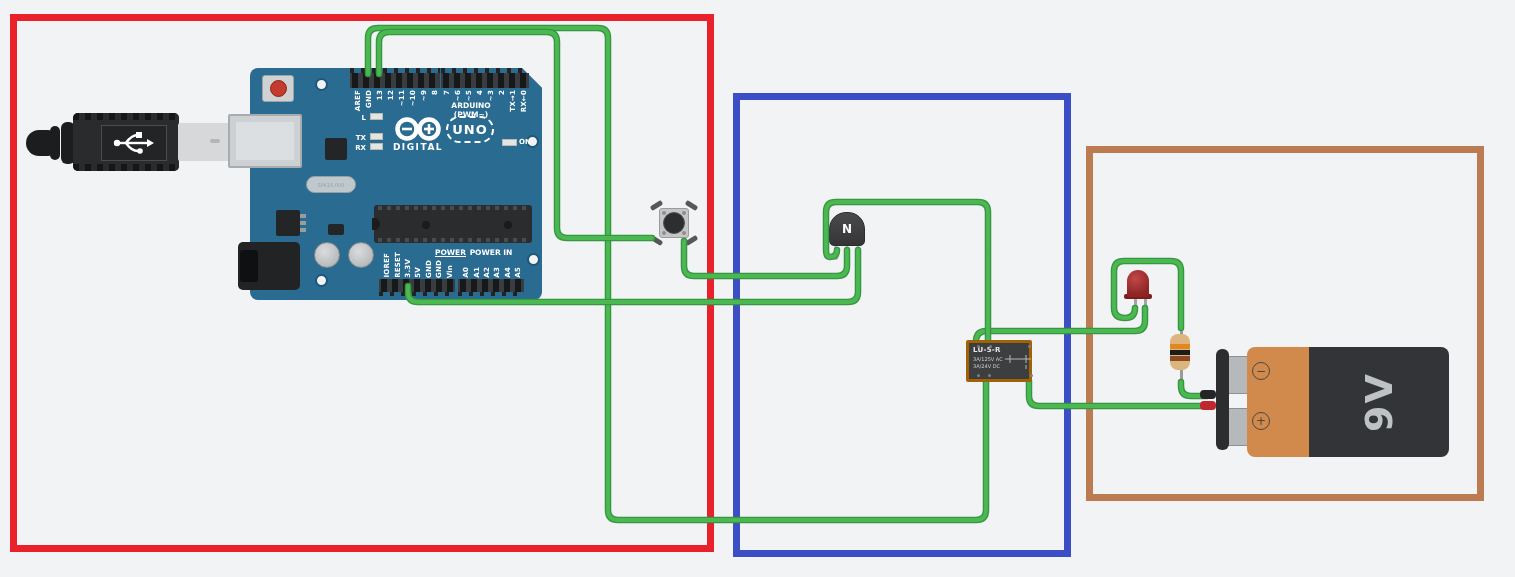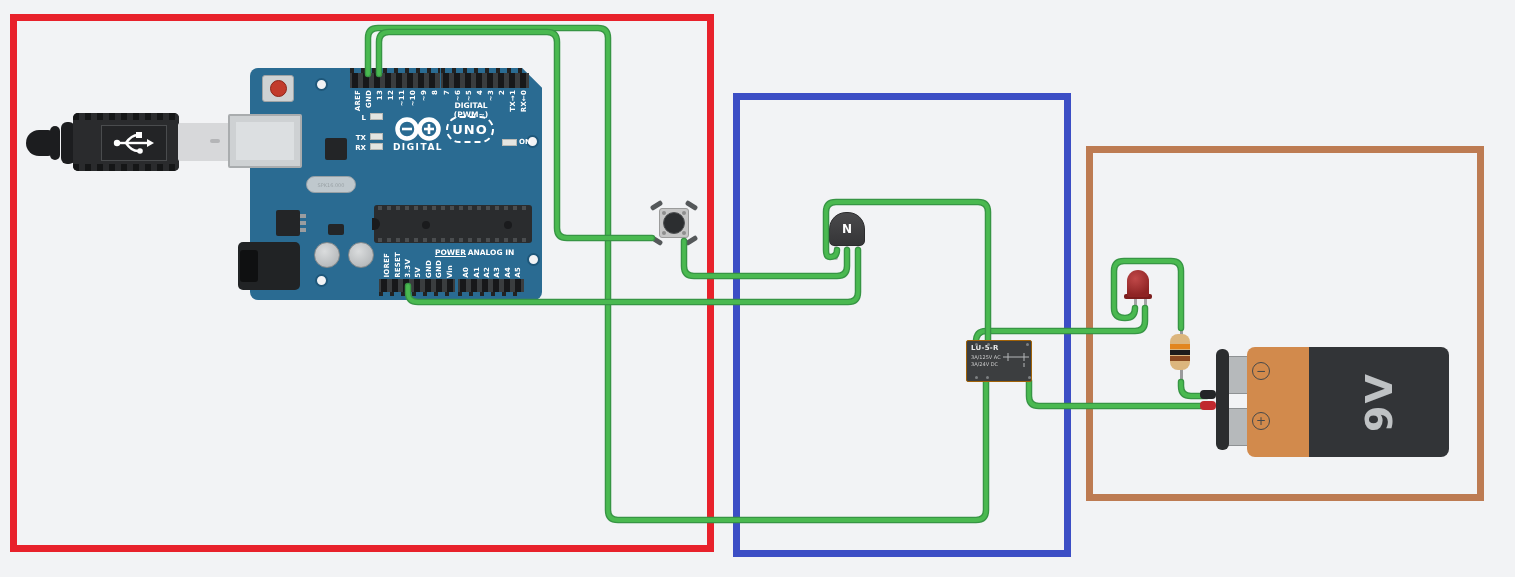--- a/index.html
+++ b/index.html
@@ -60,21 +60,21 @@
   .pushbtn .body{left:13px;top:8px;width:30px;height:30px;background:#c6c6c6;border:1px solid #9b9b9b;border-radius:3px;box-sizing:border-box;}
   .pushbtn .dot{width:4px;height:4px;border-radius:50%;background:#8e8e8e;}
   .pushbtn .cap2{left:17px;top:12px;width:22px;height:22px;border-radius:50%;background:#2c2e30;border:1px solid #505254;box-sizing:border-box;}
   
   .transistor{left:826px;top:210px;width:44px;height:50px;}
   .transistor .leg{width:4px;height:14px;background:#b2b2b4;border-radius:2px;top:36px;}
   .transistor .body{left:3px;top:2px;width:36px;height:34px;background:linear-gradient(#4a4a4c,#353537);
       border-radius:17px 17px 5px 5px;border:1px solid #2c2c2e;box-sizing:border-box;
       display:flex;align-items:center;justify-content:center;color:#fff;font-weight:bold;font-size:12px;}
   
-  .relay{left:966px;top:340px;width:66px;height:42px;background:#3c3e40;border:1px solid #a16207;border-radius:2px;box-sizing:border-box;color:#e9e9e9;}
+  .relay{left:966px;top:340px;width:66px;height:42px;background:#3c3e40;border:3px solid #a16207;border-radius:2px;box-sizing:border-box;color:#e9e9e9;}
   .relay .nm{left:4px;top:3px;font-size:7px;font-weight:bold;letter-spacing:.3px;}
   .relay .rt{left:4px;font-size:5px;color:#cfcfcf;white-space:nowrap;}
   .relay .pin{width:3px;height:3px;border-radius:50%;background:#7d8082;}
   
   .ledc{left:1122px;top:268px;width:34px;height:46px;}
   .ledc .leg{width:3px;height:13px;background:#a5a5a7;top:30px;}
   .ledc .bulb{left:5px;top:2px;width:22px;height:27px;background:radial-gradient(circle at 38% 32%,#c04848,#8e2424 72%);
        border-radius:11px 11px 3px 3px;}
   .ledc .flange{left:2px;top:26px;width:28px;height:5px;background:#7c1d1d;border-radius:2px;}
   
@@ -197,21 +197,21 @@
       <div class="cell">
           <span class="vtext">2</span>
         </div>
       <div class="cell">
           <span class="vtext">TX→1</span>
         </div>
       <div class="cell">
           <span class="vtext">RX←0</span>
         </div>
     </div>
-    <div class="silk" style="left:186px;top:33px;width:70px;font-size:7.5px;text-align:center;">DIGITAL (PWM~)</div>
+    <div class="silk" style="left:186px;top:33px;width:70px;font-size:7.5px;text-align:center;">ARDUINO (PWM~)</div>
 
     <div class="silk" style="left:106px;top:46px;width:10px;font-size:7px;text-align:right;">L</div>
     <div class="abs ledbar" style="left:120px;top:45px;width:13px;height:7px;"></div>
     <div class="silk" style="left:100px;top:66px;width:16px;font-size:7px;text-align:right;">TX</div>
     <div class="abs ledbar" style="left:120px;top:65px;width:13px;height:7px;"></div>
     <div class="silk" style="left:100px;top:76px;width:16px;font-size:7px;text-align:right;">RX</div>
     <div class="abs ledbar" style="left:120px;top:75px;width:13px;height:7px;"></div>
 
     <div class="abs chip" style="left:75px;top:70px;width:22px;height:22px;"></div>
 
@@ -244,21 +244,21 @@
       <div class="pins" style="bottom:1px;"></div>
       <div class="abs" style="left:-2px;top:13px;width:8px;height:12px;background:#1a1b1d;border-radius:0 6px 6px 0;"></div>
       <div class="abs" style="left:48px;top:16px;width:8px;height:8px;border-radius:50%;background:#1a1b1d;"></div>
       <div class="abs" style="left:130px;top:16px;width:8px;height:8px;border-radius:50%;background:#1a1b1d;"></div>
     </div>
 
     <div class="abs cap" style="left:64px;top:174px;"></div>
     <div class="abs cap" style="left:98px;top:174px;"></div>
 
     <div class="silk" style="left:156px;top:180px;width:60px;font-size:7.5px;text-align:right;text-decoration:underline;">POWER</div>
-    <div class="silk" style="left:205px;top:180px;width:72px;font-size:7.5px;text-align:center;">ANALOG IN</div>
+    <div class="silk" style="left:205px;top:180px;width:72px;font-size:7.5px;text-align:center;">POWER IN</div>
 
     <div class="pinrow pw" style="left:132px;top:188px;height:22px;align-items:flex-end;">
       <div class="cell">
           <span class="vtext">IOREF</span>
         </div>
       <div class="cell">
           <span class="vtext">RESET</span>
         </div>
       <div class="cell">
           <span class="vtext">3.3V</span>

